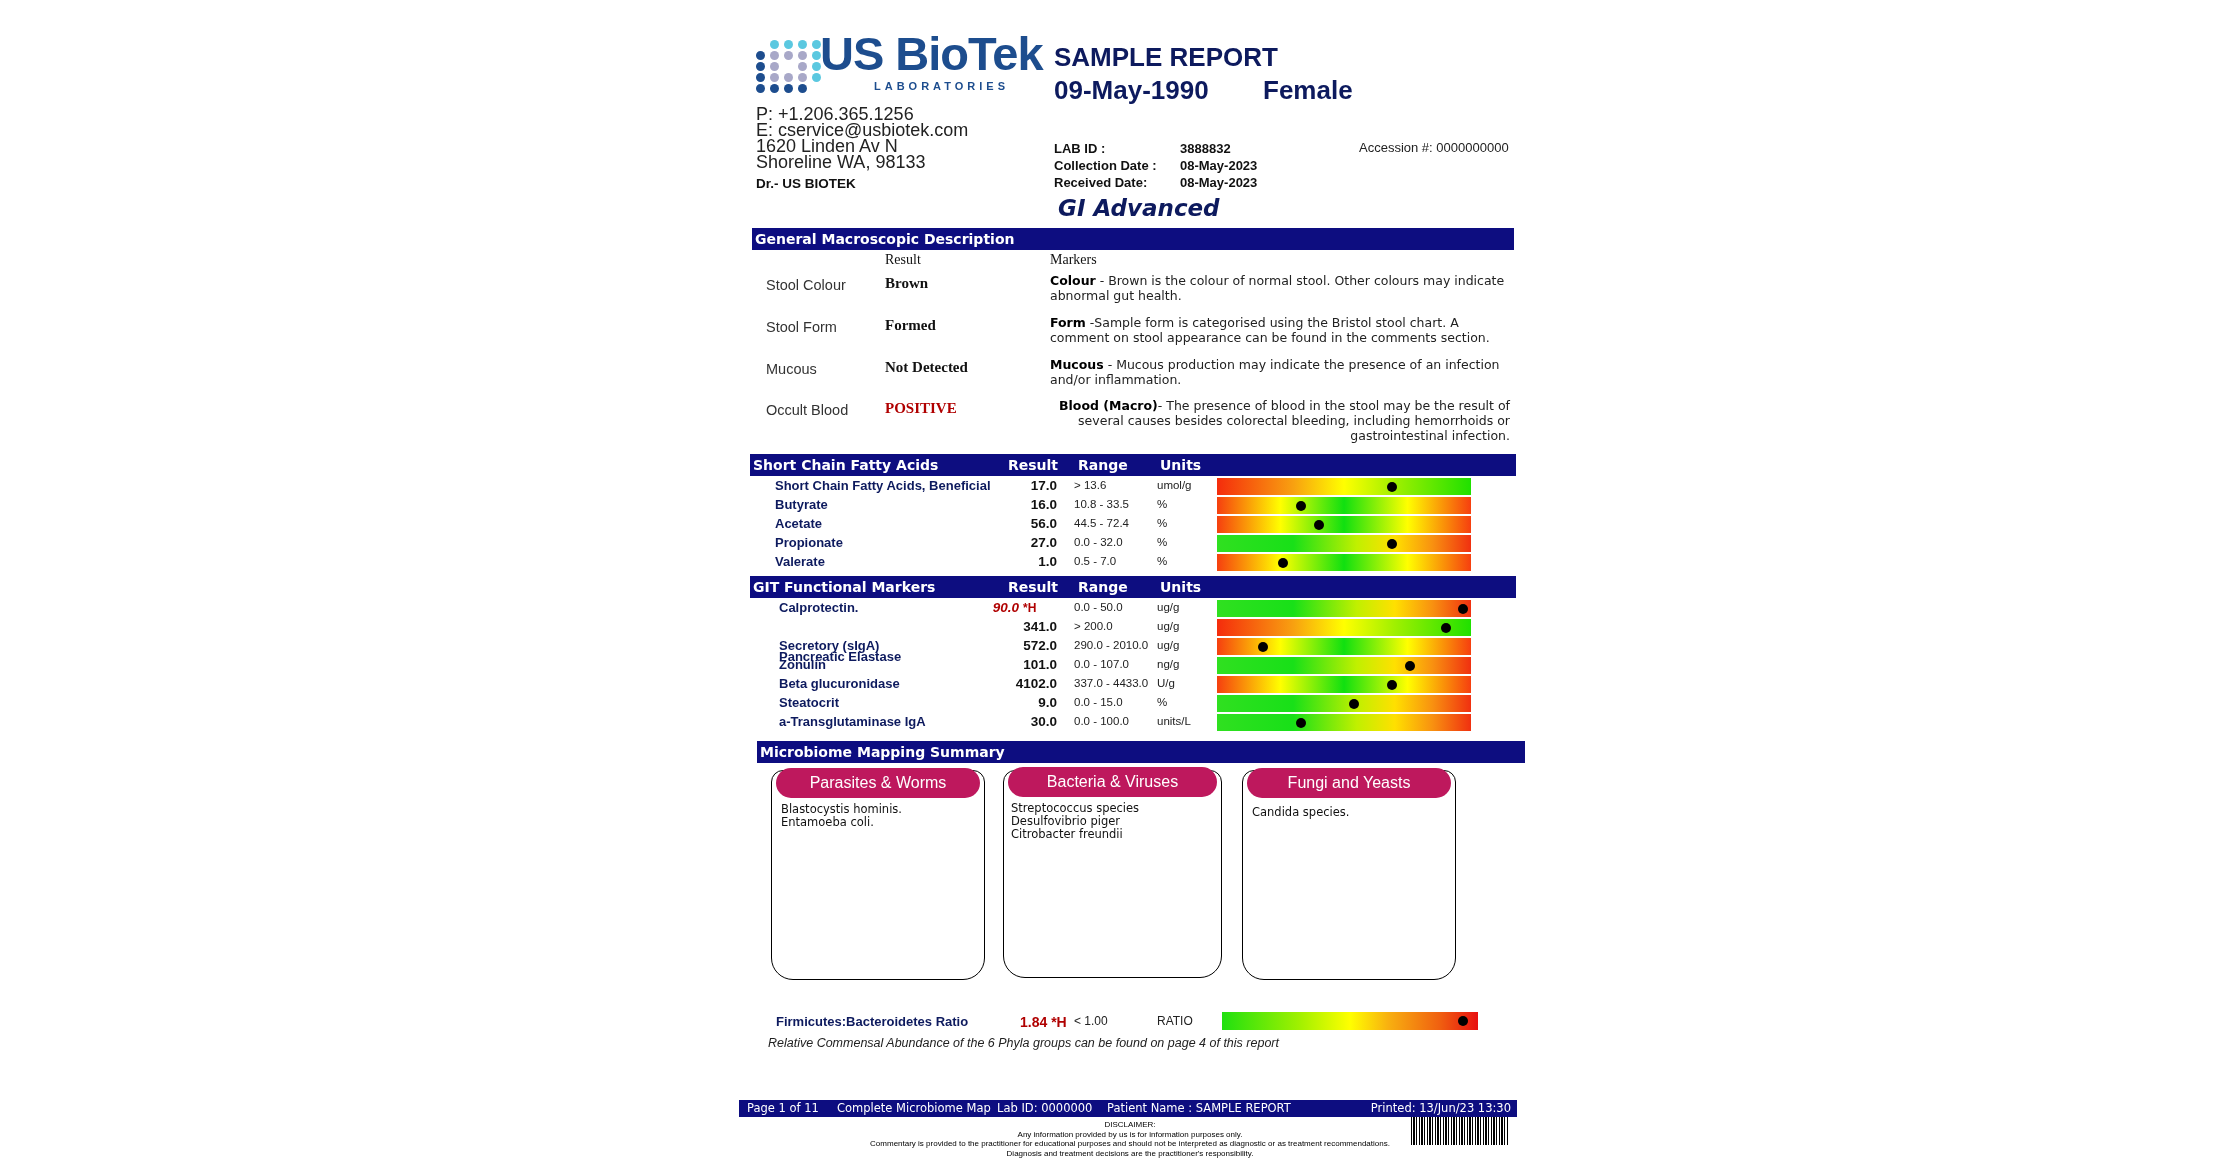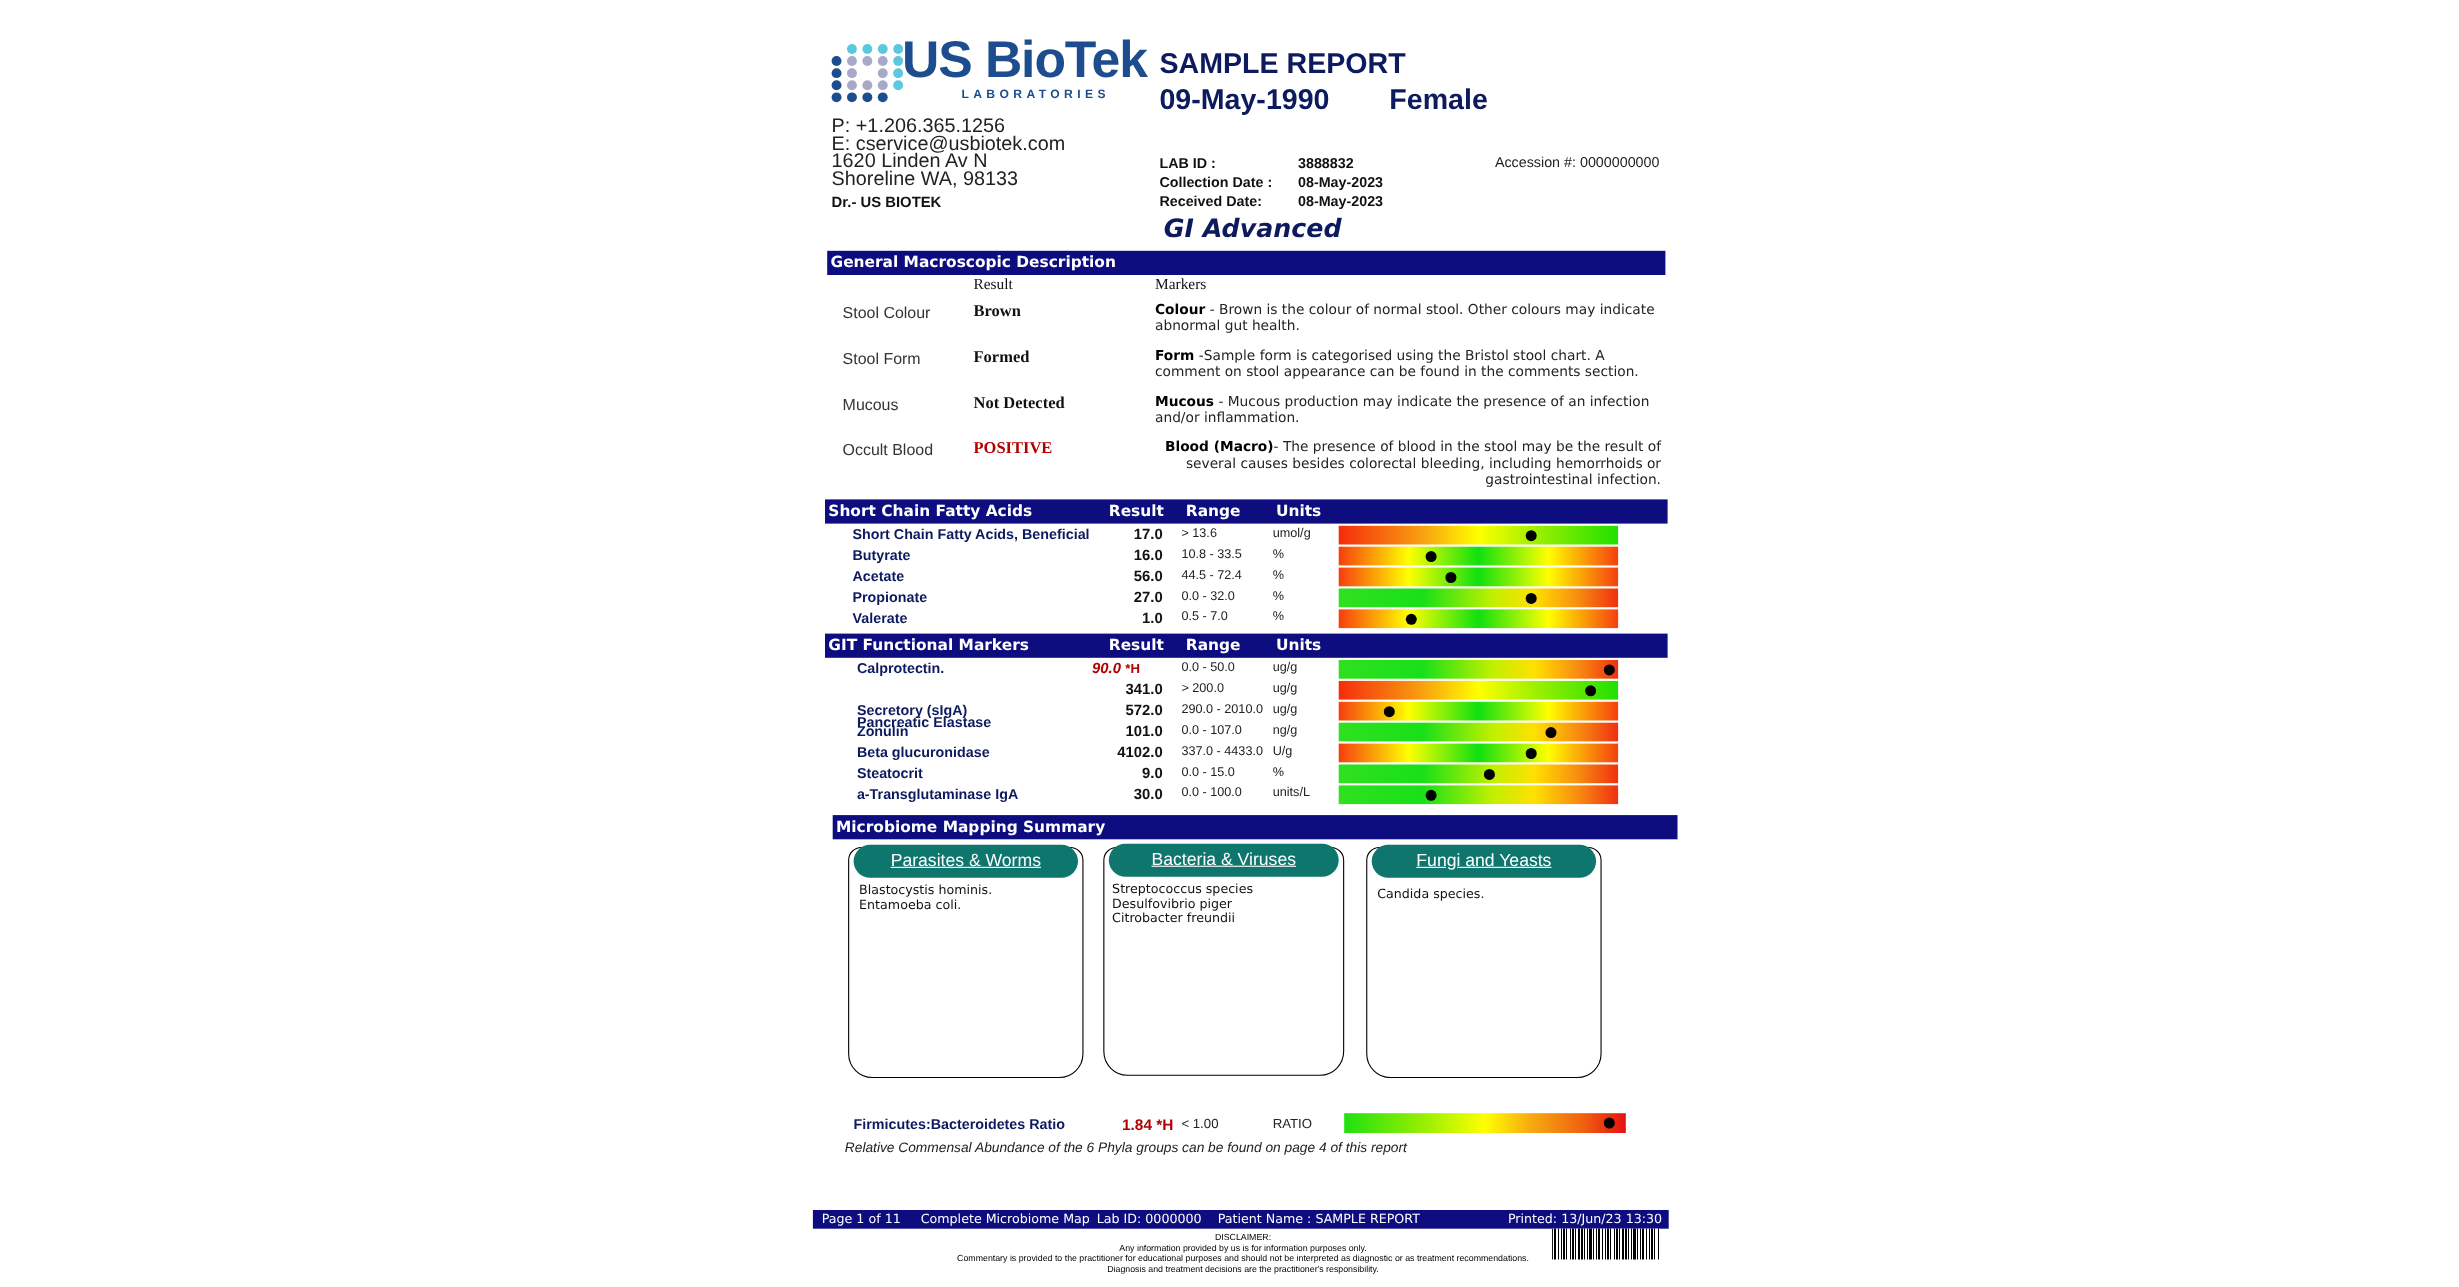--- a/index.html
+++ b/index.html
@@ -45,21 +45,21 @@
   .high-flag { color: #b00000; font-weight: bold; font-size: 12px; }
 
   .bar { position: absolute; height: 17px; width: 254px; }
   .dot { position: absolute; top: 4px; width: 10px; height: 10px; border-radius: 50%; background: #000; margin-left: -5px; }
 
   .g-rg { background: linear-gradient(to right, #f52c0c 0%, #f8a010 30%, #ffff00 50%, #a0f000 70%, #20e000 100%); }
   .g-rgr { background: linear-gradient(to right, #f63f0f 0%, #ffff00 25%, #10e010 50%, #ffff00 75%, #f63f0f 100%); }
   .g-gr { background: linear-gradient(to right, #30e020 0%, #18e018 30%, #c0f000 55%, #ffe000 70%, #f89010 85%, #f03010 100%); }
 
   .micro-box { position: absolute; border: 1.5px solid #000; border-radius: 12px 12px 22px 22px; background: #fff; }
-  .micro-pill { position: absolute; height: 30px; border-radius: 16px; background: #0f766e; color: #fff; font-size: 16px; text-align: center; line-height: 30px; text-decoration: underline; }
+  .micro-pill { position: absolute; height: 30px; border-radius: 16px; background: #be185d; color: #fff; font-size: 16px; text-align: center; line-height: 30px; }
   .micro-list { position: absolute; font-family: "DejaVu Sans", sans-serif; font-size: 11.5px; line-height: 13px; color: #111; }
 
   .ratio-name { left: 776px; top: 1014px; font-size: 13px; font-weight: bold; color: #0d1a5e; }
   .ratio-val { left: 1020px; top: 1014px; font-size: 14px; font-weight: bold; color: #b00000; }
   .ratio-range { left: 1074px; top: 1014px; font-size: 12px; color: #222; }
   .ratio-unit { left: 1157px; top: 1014px; font-size: 12px; color: #222; }
   .ratio-bar { left: 1222px; top: 1012px; width: 256px; height: 18px; background: linear-gradient(to right, #20e010 0%, #a0f000 30%, #ffff00 50%, #f8b010 65%, #f06010 85%, #e81010 100%); }
   .ratio-note { left: 768px; top: 1036px; font-size: 12.5px; font-style: italic; color: #222; }
 
   .footer-band { left: 739px; top: 1100px; width: 778px; height: 17px; background: #0d0d80; color: #fff; font-family: "DejaVu Sans", sans-serif; font-size: 11.5px; line-height: 17px; }

